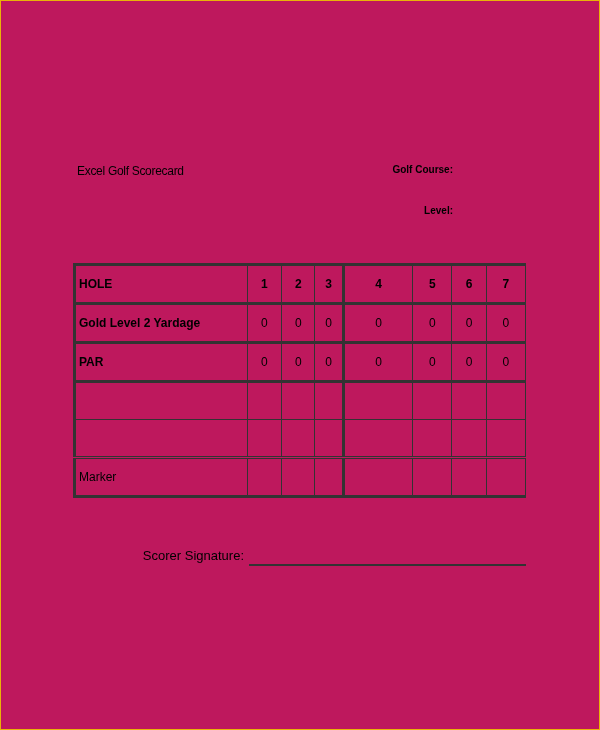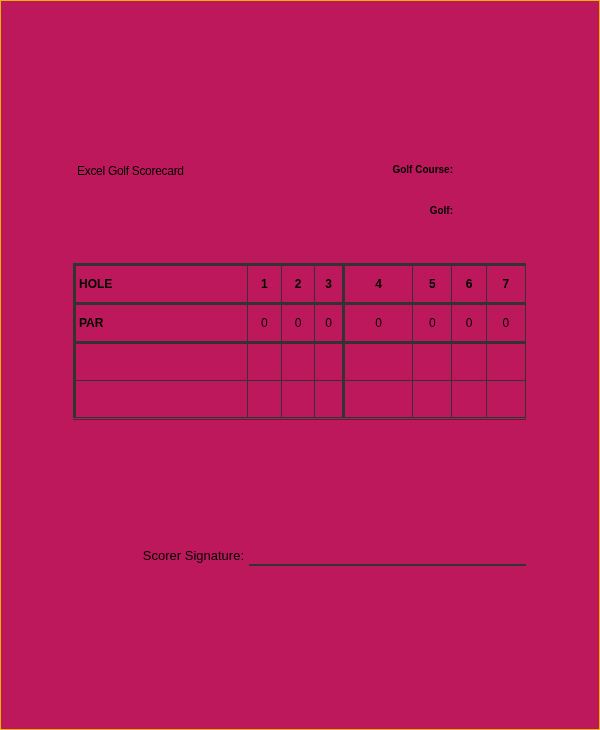--- a/index.html
+++ b/index.html
@@ -45,21 +45,21 @@
   .sig-line {
     position: absolute; left: 248px; top: 563px; width: 277px; height: 2px; background: #333;
   }
 </style>
 </head>
 <body>
 
 <div class="page">
   <div class="title">Excel Golf Scorecard</div>
   <div class="label-bold course-label">Golf Course:</div>
-  <div class="label-bold date-label">Golf:</div>
+  <div class="label-bold date-label">Level:</div>
 
   <div class="table-wrap">
     <table class="score">
       <colgroup>
         <col style="width:176px">
           <col style="width:35px">
           <col style="width:34px">
           <col style="width:29px">
         <col style="width:71px">
           <col style="width:40px">
@@ -69,20 +69,30 @@
       <tbody>
           <tr class="top thick-bottom">
         <td class="label bold first">HOLE</td>
         <td class="bold">1</td>
         <td class="bold">2</td>
         <td class="bold">3</td>
         <td class="bold thick-left">4</td>
         <td class="bold">5</td>
         <td class="bold">6</td>
         <td class="bold">7</td>
+      </tr>
+      <tr class="thick-bottom">
+        <td class="label bold first">Gold Level 2 Yardage</td>
+        <td>0</td>
+        <td>0</td>
+        <td>0</td>
+        <td class="thick-left">0</td>
+        <td>0</td>
+        <td>0</td>
+        <td>0</td>
       </tr>
       <tr class="thick-bottom">
         <td class="label bold first">PAR</td>
         <td>0</td>
         <td>0</td>
         <td>0</td>
         <td class="thick-left">0</td>
         <td>0</td>
         <td>0</td>
         <td>0</td>
@@ -100,19 +110,29 @@
       <tr class="double-bottom">
         <td class="label first"></td>
         <td></td>
         <td></td>
         <td></td>
         <td class="thick-left"></td>
         <td></td>
         <td></td>
         <td></td>
       </tr>
+      <tr class="last">
+        <td class="label first">Marker</td>
+        <td></td>
+        <td></td>
+        <td></td>
+        <td class="thick-left"></td>
+        <td></td>
+        <td></td>
+        <td></td>
+      </tr>
     </tbody>
       </table>
   </div>
 
   <div class="sig-label">Scorer Signature:</div>
   <div class="sig-line"></div>
 </div>
 
 </body></html>

